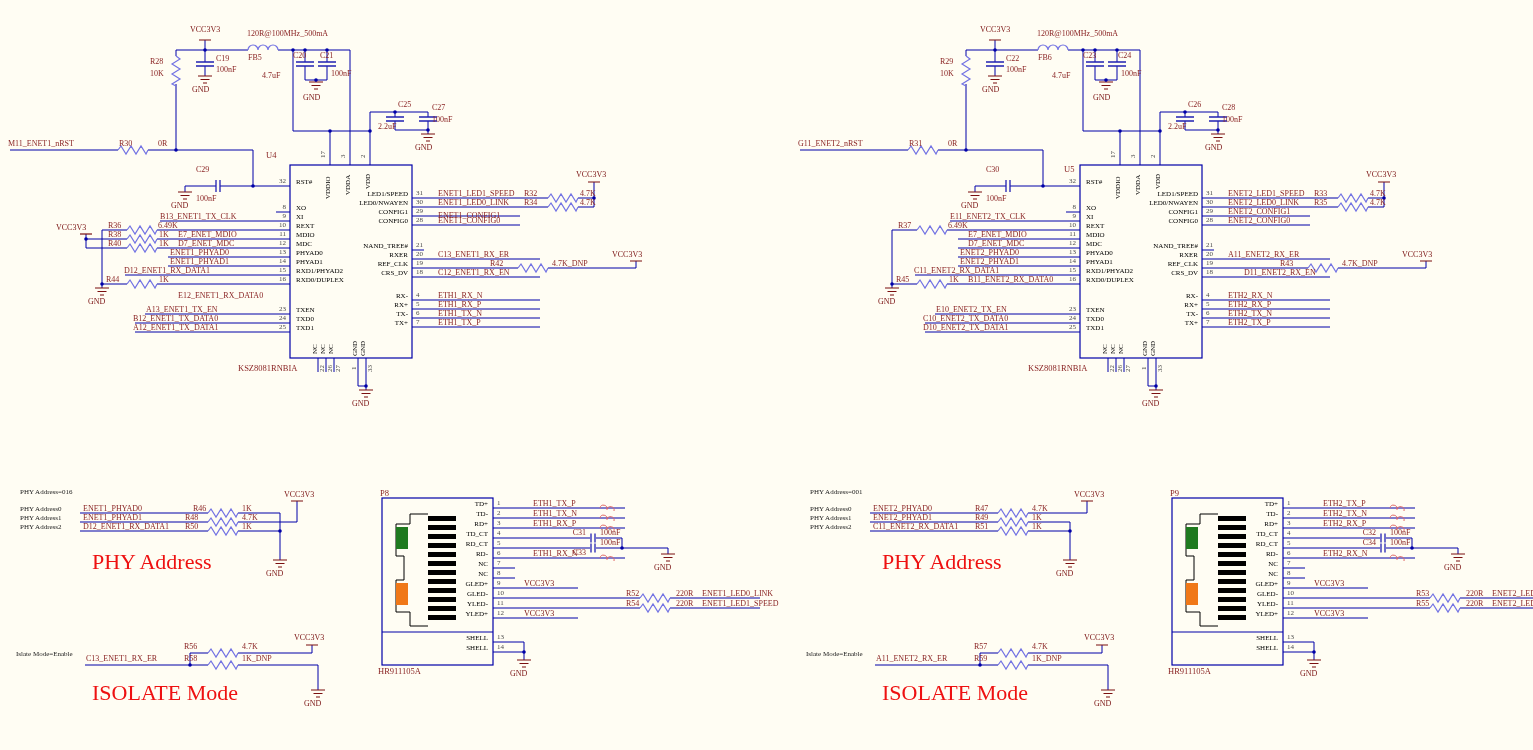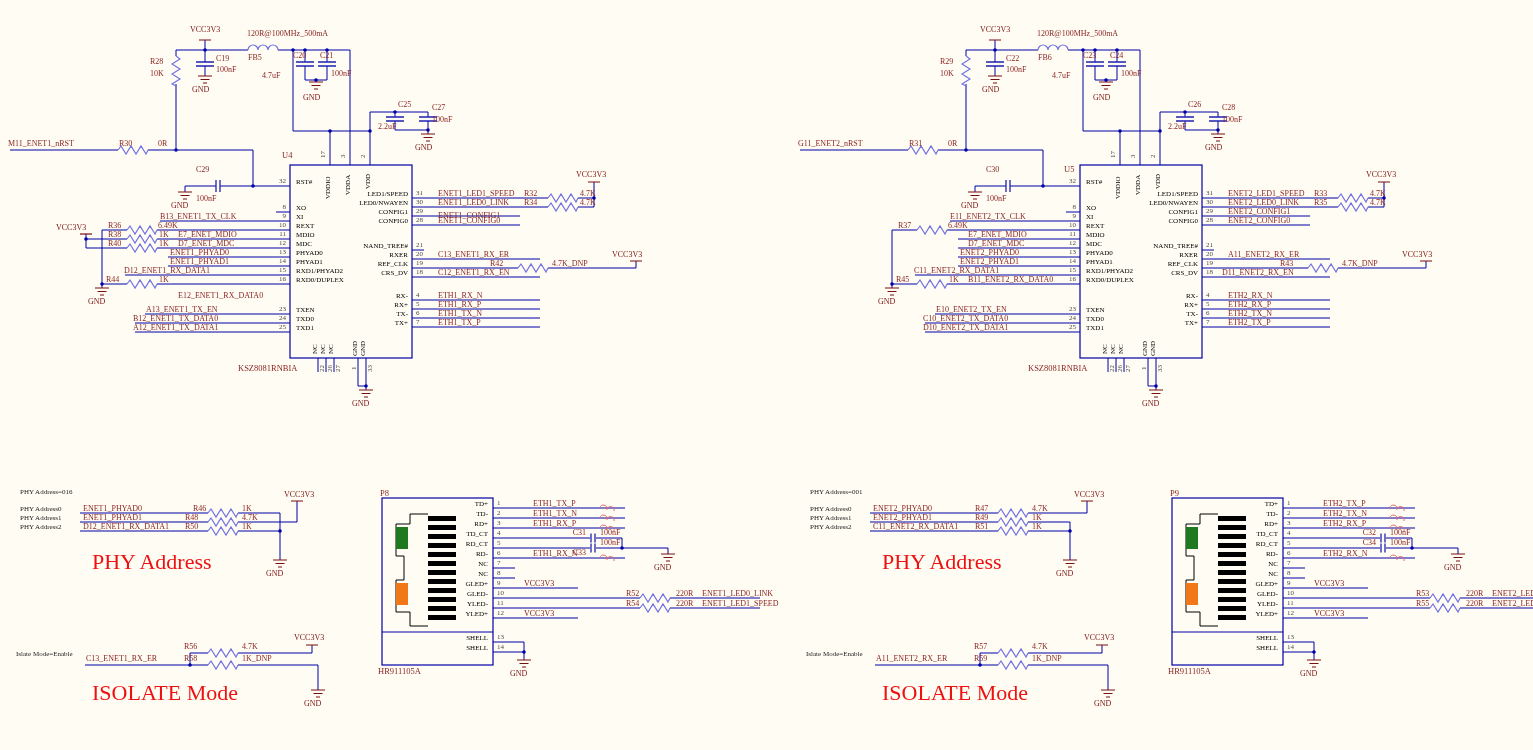--- a/index.html
+++ b/index.html
@@ -163,21 +163,21 @@
   <span class="t des" style="left:432px;top:116px">100nF</span>
   <span class="t pwr" style="left:415px;top:144px">GND</span>
 
   <span class="t net" style="left:8px;top:140px">M11_ENET1_nRST</span>
   <span class="t des" style="left:119px;top:140px">R30</span>
   <span class="t des" style="left:158px;top:140px">0R</span>
   <span class="t des" style="left:196px;top:166px">C29</span>
   <span class="t des" style="left:196px;top:195px">100nF</span>
   <span class="t pwr" style="left:171px;top:202px">GND</span>
 
-  <span class="t ref" style="left:282px;top:151px">U4</span>
+  <span class="t ref" style="left:266px;top:151px">U4</span>
   <span class="t part" style="left:238px;top:364px">KSZ8081RNBIA</span>
   <span class="t pin rot" style="left:325px;top:199px">VDDIO</span>
   <span class="t pin rot" style="left:345px;top:195px">VDDA</span>
   <span class="t pin rot" style="left:365px;top:189px">VDD</span>
   <span class="t num rot" style="left:320px;top:158px">17</span>
   <span class="t num rot" style="left:340px;top:158px">3</span>
   <span class="t num rot" style="left:360px;top:158px">2</span>
   <span class="t pin" style="left:296px;top:179px">RST#</span>
   <span class="t pin" style="left:296px;top:205px">XO</span>
   <span class="t pin" style="left:296px;top:214px">XI</span>
@@ -466,21 +466,21 @@
   <span class="t pwr" style="left:190px;top:26px">VCC3V3</span>
   <span class="t des" style="left:216px;top:55px">C22</span>
   <span class="t des" style="left:216px;top:66px">100nF</span>
   <span class="t des" style="left:150px;top:58px">R29</span>
   <span class="t des" style="left:150px;top:70px">10K</span>
   <span class="t pwr" style="left:192px;top:86px">GND</span>
   <span class="t des" style="left:248px;top:54px">FB6</span>
   <span class="t des" style="left:247px;top:30px">120R@100MHz_500mA</span>
   <span class="t des" style="left:293px;top:52px">C23</span>
   <span class="t des" style="left:262px;top:72px">4.7uF</span>
-  <span class="t des" style="left:320px;top:52px">C24</span>
+  <span class="t des" style="left:328px;top:52px">C24</span>
   <span class="t des" style="left:331px;top:70px">100nF</span>
   <span class="t pwr" style="left:303px;top:94px">GND</span>
   <span class="t des" style="left:398px;top:101px">C26</span>
   <span class="t des" style="left:378px;top:123px">2.2uF</span>
   <span class="t des" style="left:432px;top:104px">C28</span>
   <span class="t des" style="left:432px;top:116px">100nF</span>
   <span class="t pwr" style="left:415px;top:144px">GND</span>
 
   <span class="t net" style="left:8px;top:140px">G11_ENET2_nRST</span>
   <span class="t des" style="left:119px;top:140px">R31</span>
@@ -582,21 +582,21 @@
   <span class="t net" style="left:438px;top:199px">ENET2_LED0_LINK</span>
   <span class="t des" style="left:524px;top:199px">R35</span>
   <span class="t des" style="left:580px;top:199px">4.7K</span>
   <span class="t pwr" style="left:576px;top:171px">VCC3V3</span>
   <span class="t net" style="left:438px;top:208px">ENET2_CONFIG1</span>
   <span class="t net" style="left:438px;top:217px">ENET2_CONFIG0</span>
   <span class="t net" style="left:438px;top:251px">A11_ENET2_RX_ER</span>
   <span class="t des" style="left:490px;top:260px">R43</span>
   <span class="t des" style="left:552px;top:260px">4.7K_DNP</span>
   <span class="t pwr" style="left:612px;top:251px">VCC3V3</span>
-  <span class="t net" style="left:432px;top:269px">D11_ENET2_RX_EN</span>
+  <span class="t net" style="left:454px;top:269px">D11_ENET2_RX_EN</span>
   <span class="t net" style="left:438px;top:292px">ETH2_RX_N</span>
   <span class="t net" style="left:438px;top:301px">ETH2_RX_P</span>
   <span class="t net" style="left:438px;top:310px">ETH2_TX_N</span>
   <span class="t net" style="left:438px;top:319px">ETH2_TX_P</span>
 
   <span class="t blk" style="left:20px;top:489px">PHY Address=001</span>
   <span class="t blk" style="left:20px;top:506px">PHY Address0</span>
   <span class="t blk" style="left:20px;top:515px">PHY Address1</span>
   <span class="t blk" style="left:20px;top:524px">PHY Address2</span>
   <span class="t net" style="left:83px;top:505px">ENET2_PHYAD0</span>

